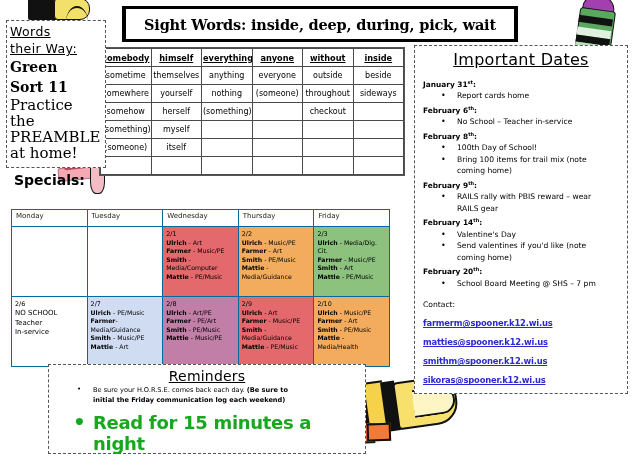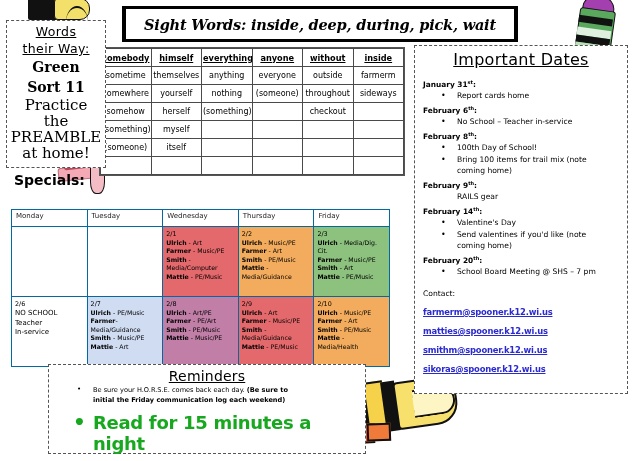--- a/index.html
+++ b/index.html
@@ -137,41 +137,41 @@
     left: 122px; top: 6px;
     width: 390px; height: 30px;
     border: 3px solid #000;
     background: #fff;
     display: flex; align-items: center; justify-content: center;
     z-index: 5;
   }
   .title-banner .inner {
     border: 1px solid #000;
     width: 100%; height: 100%;
-    display: flex; align-items: center; justify-content: center; font-style: italic;
+    display: flex; align-items: center; justify-content: center;
   }
   .title-text {
     font-family: "DejaVu Serif", serif;
     font-weight: bold;
     font-size: 14.5px;
     letter-spacing: -0.2px;
     white-space: nowrap;
   }
 
   
   .wtw-box {
     position: absolute;
     left: 6px; top: 20px;
     width: 100px; height: 148px;
     border: 1.5px dashed #555;
     background: #fff;
     z-index: 6;
     padding: 2px 3px;
     box-sizing: border-box;
-    text-align: center;
+    text-align: left;
   }
   .wtw-line {
     font-family: "DejaVu Sans", sans-serif;
     font-size: 12.5px;
     line-height: 17px;
     text-decoration: underline;
     letter-spacing: 0.4px;
   }
   .wtw-bold {
     font-family: "DejaVu Serif", serif;
@@ -444,21 +444,21 @@
           <td>anyone</td>
           <td>without</td>
           <td>inside</td>
         </tr>
         <tr>
           <td>sometime</td>
           <td>themselves</td>
           <td>anything</td>
           <td>everyone</td>
           <td>outside</td>
-          <td>farmerm</td>
+          <td>beside</td>
         </tr>
         <tr>
           <td>somewhere</td>
           <td>yourself</td>
           <td>nothing</td>
           <td>(someone)</td>
           <td>throughout</td>
           <td>sideways</td>
         </tr>
         <tr>
@@ -502,20 +502,21 @@
   <div id="dates-list">
       <div class="date-head">January 31<sup>st</sup>:</div>
       <div class="date-item">Report cards home</div>
       <div class="date-head">February 6<sup>th</sup>:</div>
       <div class="date-item">No School – Teacher in-service</div>
       <div class="date-head">February 8<sup>th</sup>:</div>
       <div class="date-item">100th Day of School!</div>
       <div class="date-item">Bring 100 items for trail mix (note</div>
       <div class="date-item cont">coming home)</div>
       <div class="date-head">February 9<sup>th</sup>:</div>
+      <div class="date-item">RAILS rally with PBIS reward – wear</div>
       <div class="date-item cont">RAILS gear</div>
       <div class="date-head">February 14<sup>th</sup>:</div>
       <div class="date-item">Valentine's Day</div>
       <div class="date-item">Send valentines if you'd like (note</div>
       <div class="date-item cont">coming home)</div>
       <div class="date-head">February 20<sup>th</sup>:</div>
       <div class="date-item">School Board Meeting @ SHS – 7 pm</div>
     </div>
   <div class="contact-label">Contact:</div>
   <div id="emails-list">

